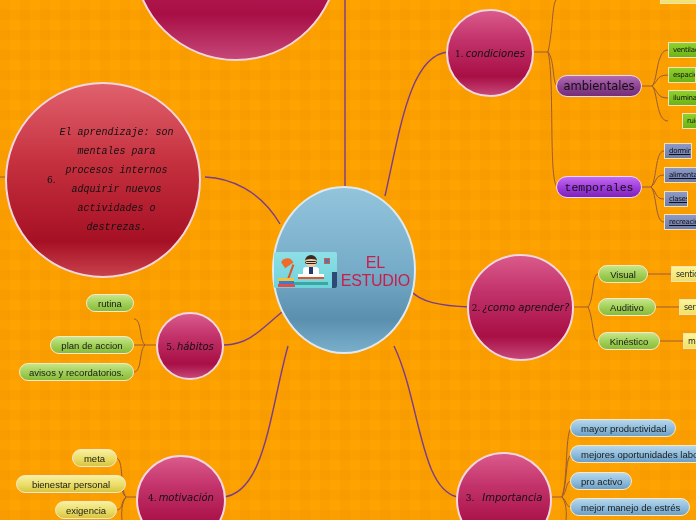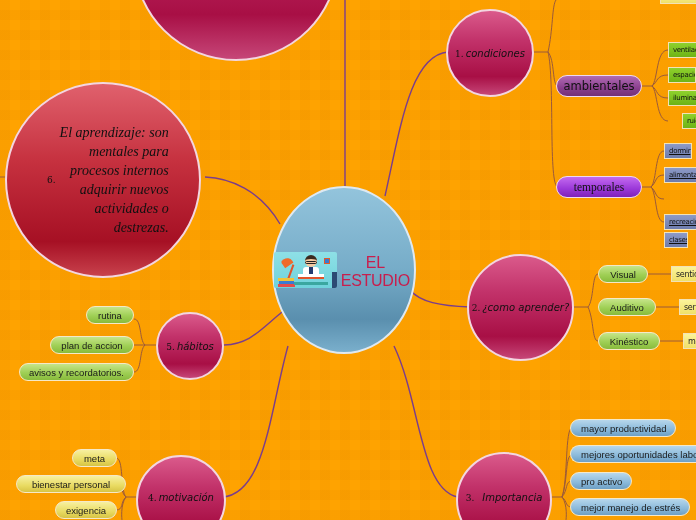--- a/index.html
+++ b/index.html
@@ -50,40 +50,40 @@
   .pill.green { background: linear-gradient(180deg, #c6e58a 0%, #9fcf55 55%, #88bb3c 100%); }
   .pill.yellow { background: linear-gradient(180deg, #f7f0a0 0%, #e9db62 60%, #d6c445 100%); }
   .pill.blue { background: linear-gradient(180deg, #b7d7ec 0%, #8ab9da 60%, #6d9fc4 100%); justify-content: flex-start; padding-left: 10px; }
   .pill.purple {
     background: linear-gradient(180deg, #b06bb3 0%, #8a3f8e 60%, #732f77 100%);
     font-family: "DejaVu Sans", sans-serif; font-size: 11.5px; color: #111; height: 22px; border-radius: 11px;
     border-color: #f0d8f0;
   }
   .pill.violet {
     background: linear-gradient(180deg, #c36af0 0%, #9a37d8 60%, #7e22b8 100%);
-    font-family: Liberation Serif, serif; font-size: 11.5px; color: #111; height: 22px; border-radius: 11px;
+    font-family: Liberation Mono, monospace; font-size: 11.5px; color: #111; height: 22px; border-radius: 11px;
     border-color: #f0d8f0;
   }
   .leaf {
     position: absolute;
     height: 16px;
     font-family: "DejaVu Sans", sans-serif;
     font-size: 7px; letter-spacing: -0.3px;
     display: flex; align-items: center; padding-left: 4px;
     white-space: nowrap; overflow: hidden;
     border: 1.5px solid #f3e2b6;
     color: #111;
   }
   .leaf.lgreen { background: linear-gradient(180deg, #8ed12d 0%, #6eb316 100%); }
   .leaf.lslate { background: linear-gradient(180deg, #8d9ac7 0%, #6e7cac 100%); text-decoration: underline; }
   .leaf.lyellow { background: linear-gradient(180deg, #fbf49a 0%, #efe06a 100%); color: #222; }
   .desc {
-    font-family: Liberation Serif, serif;
-    font-style: italic; font-size: 14px; color: #111;
-    line-height: 19px; text-align: right;
+    font-family: Liberation Mono, monospace;
+    font-style: italic; font-size: 10px; color: #111;
+    line-height: 19px; text-align: center;
   }
   .title {
     font-family: "Liberation Sans", sans-serif;
     font-size: 16px; color: #c81e4d; letter-spacing: -0.3px; margin-top: 4px;
   }
   .illus {
     width: 74px; height: 36px; border-radius: 2px;
     background: linear-gradient(180deg, #8ee0e6 0%, #6fd2db 100%);
     position: relative; overflow: hidden;
   }
@@ -199,21 +199,21 @@
 
 <div class="pill purple" style="left:556px; top:75px; width:86px;">ambientales</div>
 <div class="leaf lgreen" style="left:668px; top:42px; width:34px;">ventilaci</div>
 <div class="leaf lgreen" style="left:668px; top:67px; width:28px;">espacio</div>
 <div class="leaf lgreen" style="left:668px; top:90px; width:34px;">iluminac</div>
 <div class="leaf lgreen" style="left:668px; top:113px; width:24px;margin-left:14px;">ruido</div>
 
 <div class="pill violet" style="left:556px; top:176px; width:86px;">temporales</div>
 <div class="leaf lslate" style="left:664px; top:143px; width:28px;">dormir</div>
 <div class="leaf lslate" style="left:664px; top:167px; width:36px;">alimentaci</div>
-<div class="leaf lslate" style="left:664px; top:191px; width:24px;margin-top:41px;">clases</div>
+<div class="leaf lslate" style="left:664px; top:191px; width:24px;">clases</div>
 <div class="leaf lslate" style="left:664px; top:214px; width:36px;">recreación</div>
 
 <div class="circle pink" style="left:467px; top:254px; width:107px; height:107px;">
   <span class="topic-label">
     <span class="num">2.</span><span>¿como aprender?</span>
   </span>
 </div>
 <div class="pill green" style="left:598px; top:265px; width:50px;">Visual</div>
 <div class="pill green" style="left:598px; top:298px; width:58px;">Auditivo</div>
 <div class="pill green" style="left:598px; top:332px; width:62px;">Kinéstico</div>
@@ -238,21 +238,21 @@
 </div>
 <div class="pill yellow" style="left:72px; top:449px; width:45px;">meta</div>
 <div class="pill yellow" style="left:16px; top:475px; width:110px;">bienestar personal</div>
 <div class="pill yellow" style="left:55px; top:501px; width:62px;">exigencia</div>
 
 <div class="circle pink" style="left:156px; top:312px; width:68px; height:68px;">
   <span class="topic-label">
     <span class="num">5.</span><span>hábitos</span>
   </span>
 </div>
-<div class="pill green" style="left:86px; top:306px; width:48px;">rutina</div>
+<div class="pill green" style="left:86px; top:294px; width:48px;">rutina</div>
 <div class="pill green" style="left:50px; top:336px; width:84px;">plan de accion</div>
 <div class="pill green" style="left:19px; top:363px; width:115px;">avisos y recordatorios.</div>
 
 <div class="circle red" style="left:5px; top:82px; width:196px; height:196px; justify-content:flex-start; padding-left:40px;">
   <span class="num" style="color:#111; margin-right:4px; margin-top:0px;">6.</span>
   <div class="desc">
     <div>El aprendizaje: son</div>
     <div>mentales para</div>
     <div>procesos internos</div>
     <div>adquirir nuevos</div>

